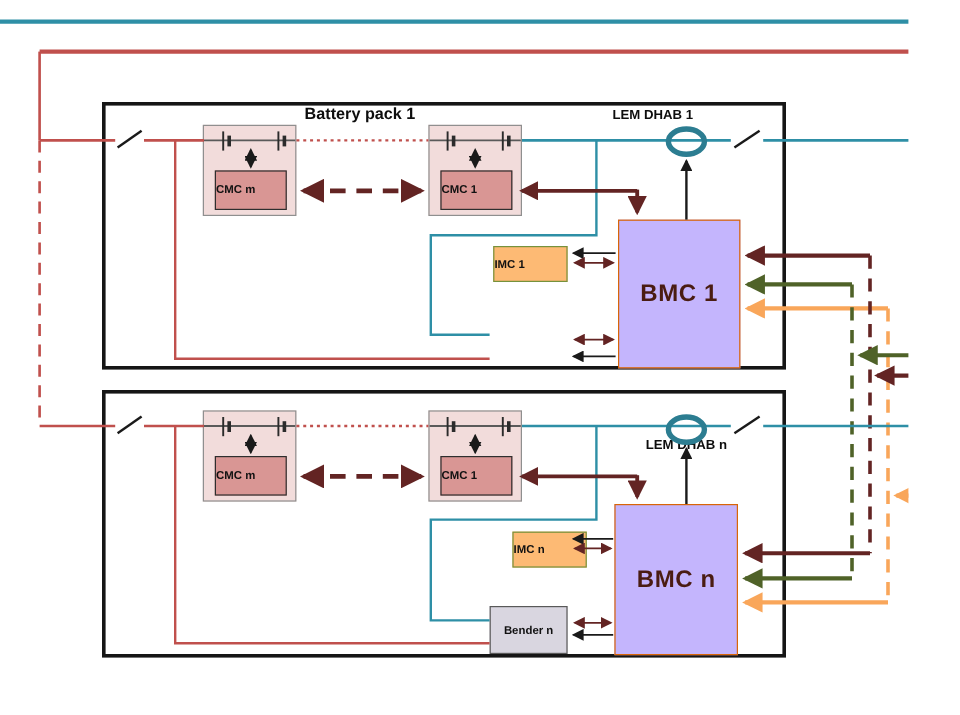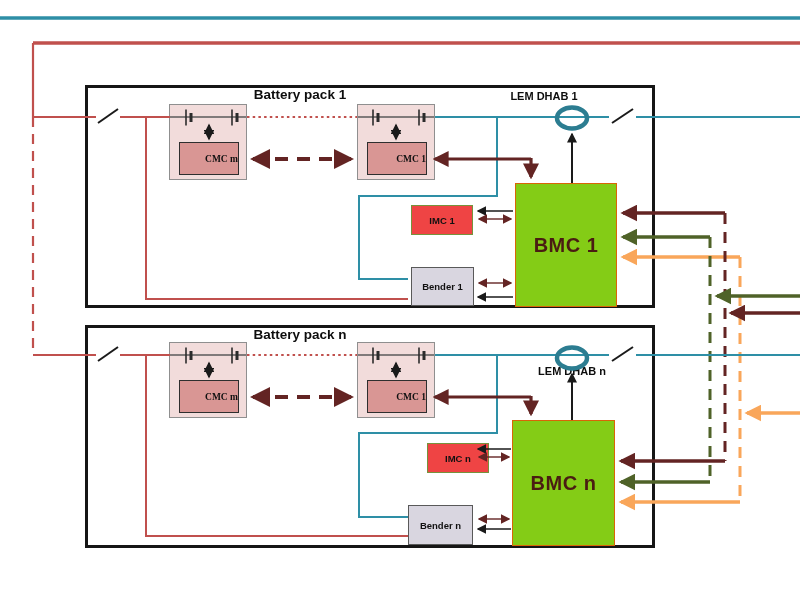--- a/index.html
+++ b/index.html
@@ -1,28 +1,28 @@
 <!DOCTYPE html>
 <html><head>
 <meta charset="utf-8">
 <style>
   html,body{margin:0;padding:0;background:#fff;}
   #canvas{position:relative;width:757px;height:596px;background:#ffffff;overflow:hidden;
-          font-family:"Liberation Sans",sans-serif;padding-left:44px;}
+          font-family:"Liberation Sans",sans-serif;}
   .box{position:absolute;box-sizing:border-box;}
   .pack-box{border:3px solid #161616;background:transparent;}
   .pack-title{position:absolute;font-weight:bold;font-size:13.5px;color:#0d0d0d;text-align:center;}
   .cmc-group{background:#f2dcdb;border:1.5px solid #8f8f8f;}
-  .cmc{background:#d99694;border:1.5px solid #2e2e2e;display:flex;align-items:center;justify-content:flex-end;
-       font-weight:bold;font-size:9.5px;color:#111;font-family:Liberation Serif, serif;}
-  .imc{background:#ef4444;border:1.5px solid #76923c;display:flex;align-items:center;justify-content:center;
+  .cmc{background:#d99694;border:1.5px solid #2e2e2e;display:flex;align-items:center;justify-content:flex-start;
+       font-weight:bold;font-size:9.5px;color:#111;}
+  .imc{background:#fdba74;border:1.5px solid #76923c;display:flex;align-items:center;justify-content:flex-start;
        font-weight:bold;font-size:9.5px;color:#111;}
   .bender{background:#d9d6e0;border:1.5px solid #595959;display:flex;align-items:center;justify-content:center;
        font-weight:bold;font-size:9.5px;color:#111;}
-  .bmc{background:#84cc16;border:1px solid #d96507;display:flex;align-items:center;justify-content:center;
+  .bmc{background:#c4b5fd;border:1px solid #d96507;display:flex;align-items:center;justify-content:center;
        font-weight:bold;font-size:20px;color:#4a1c12;letter-spacing:.5px;}
   .lem-label{position:absolute;font-weight:bold;font-size:11px;color:#0d0d0d;text-align:center;}
   #wires{position:absolute;left:0;top:0;pointer-events:none;}
 </style>
 </head>
 <body>
 
 <div id="canvas">
 
   <div class="box pack-box" style="left:85px;top:85px;width:570px;height:223px;"></div>
@@ -32,30 +32,26 @@
   <div class="box cmc-group" style="left:357px;top:104px;width:78px;height:76px;"></div>
   <div class="box cmc" style="left:179px;top:142px;width:60px;height:33px;">
     <span>CMC m</span>
   </div>
   <div class="box cmc" style="left:367px;top:142px;width:60px;height:33px;">
     <span>CMC 1</span>
   </div>
   <div class="box imc" style="left:411px;top:205px;width:62px;height:30px;">
     <span>IMC 1</span>
   </div>
-  <div class="box bender" style="left:411px;top:267px;width:63px;height:39px;">
-    <span>Bender 1</span>
-  </div>
   <div class="box bmc" style="left:515px;top:183px;width:102px;height:124px;">
     <span>BMC 1</span>
   </div>
   <div class="lem-label" style="left:500px;top:90px;width:88px;">LEM DHAB 1</div>
 
   <div class="box pack-box" style="left:85px;top:325px;width:570px;height:223px;"></div>
-  <div class="pack-title" style="left:230px;top:327px;width:140px;">Battery pack n</div>
 
   <div class="box cmc-group" style="left:169px;top:342px;width:78px;height:76px;"></div>
   <div class="box cmc-group" style="left:357px;top:342px;width:78px;height:76px;"></div>
   <div class="box cmc" style="left:179px;top:380px;width:60px;height:33px;">
     <span>CMC m</span>
   </div>
   <div class="box cmc" style="left:367px;top:380px;width:60px;height:33px;">
     <span>CMC 1</span>
   </div>
   <div class="box imc" style="left:411px;top:443px;width:62px;height:30px;margin-left:16px;">

